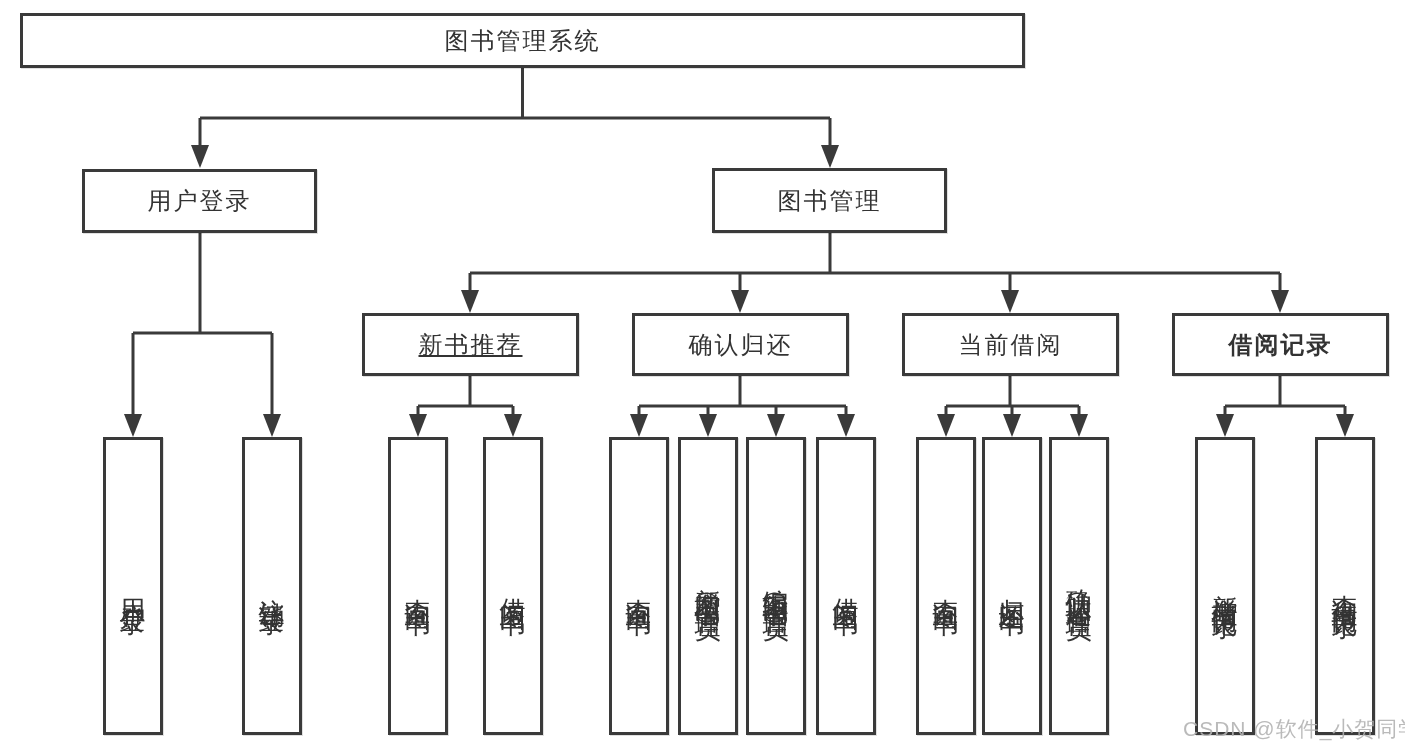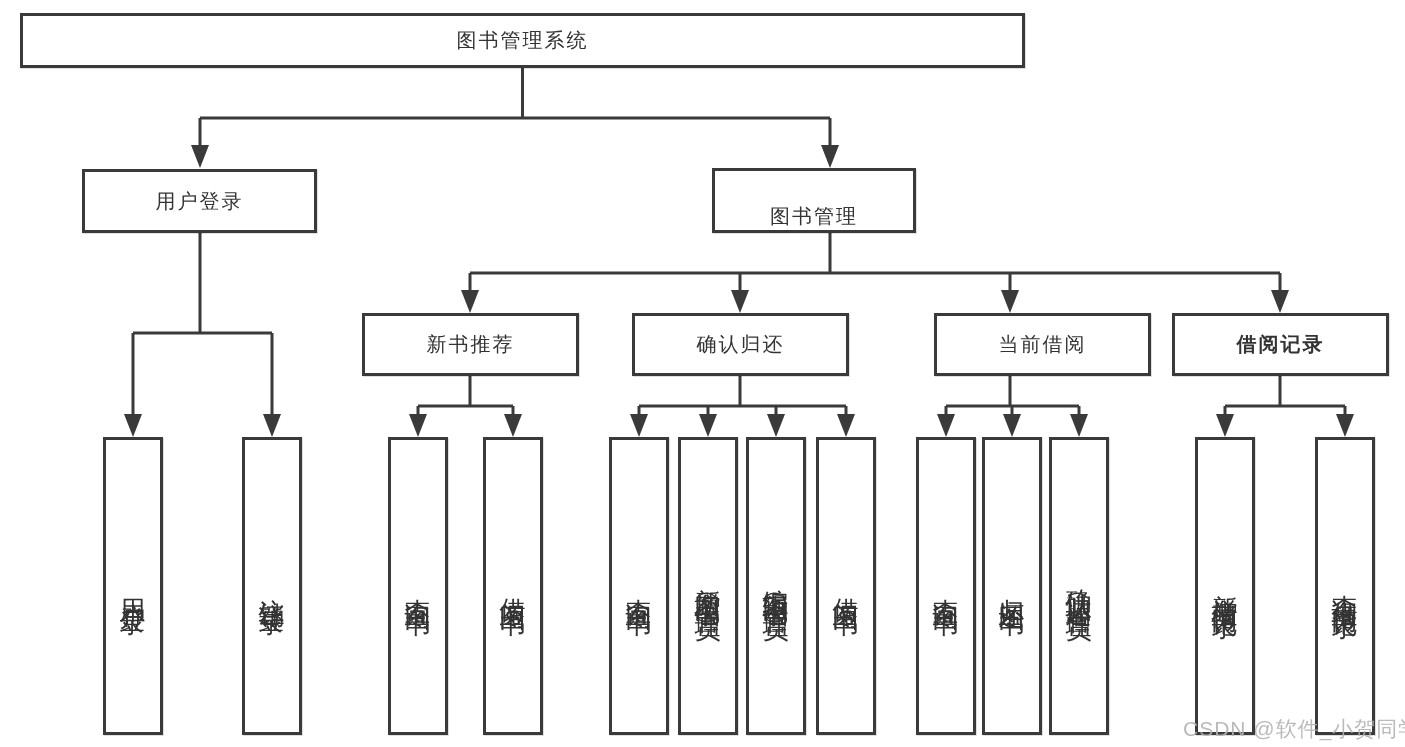--- a/index.html
+++ b/index.html
@@ -37,21 +37,21 @@
     box-sizing: border-box;
     background: #ffffff;
     border: 3px solid #3a3a3a;
     display: flex;
     align-items: center;
     justify-content: center;
     color: #333333;
     box-shadow: 1px 1px 0 rgba(0,0,0,0.12);
   }
   .box .lbl {
-    font-size: 20px;
+    font-size: 24px;
     letter-spacing: 2px;
     white-space: nowrap;
   }
   .leaf .lbl {
     writing-mode: vertical-rl;
     text-orientation: mixed;
     font-size: 26px;
     letter-spacing: 4px;
     line-height: 1;
   }
@@ -101,31 +101,31 @@
     <polygon class="arrow" points="1336,414 1354,414 1345,437"></polygon>
   </svg>
 
   <div class="box" style="left:20px; top:13px; width:1005px; height:55px;">
     <span class="lbl">图书管理系统</span>
   </div>
 
   <div class="box" style="left:82px; top:169px; width:235px; height:64px;">
     <span class="lbl">用户登录</span>
   </div>
-  <div class="box" style="left:712px; top:168px; width:204px; height:65px;align-items:flex-end;">
+  <div class="box" style="left:712px; top:168px; width:235px; height:65px;">
     <span class="lbl">图书管理</span>
   </div>
 
-  <div class="box" style="left:362px; top:313px; width:217px; height:63px;">
+  <div class="box" style="left:362px; top:313px; width:217px; height:63px;text-decoration:underline;">
     <span class="lbl">新书推荐</span>
   </div>
   <div class="box" style="left:632px; top:313px; width:217px; height:63px;">
     <span class="lbl">确认归还</span>
   </div>
-  <div class="box" style="left:902px; top:313px; width:217px; height:63px;margin-left:32px;">
+  <div class="box" style="left:902px; top:313px; width:217px; height:63px;">
     <span class="lbl">当前借阅</span>
   </div>
   <div class="box" style="left:1172px; top:313px; width:217px; height:63px;font-weight:bold;">
     <span class="lbl">借阅记录</span>
   </div>
 
   <div class="box leaf" style="left:103px; top:437px; width:60px; height:298px;">
     <span class="lbl">用户登录</span>
   </div>
   <div class="box leaf" style="left:242px; top:437px; width:60px; height:298px;">

